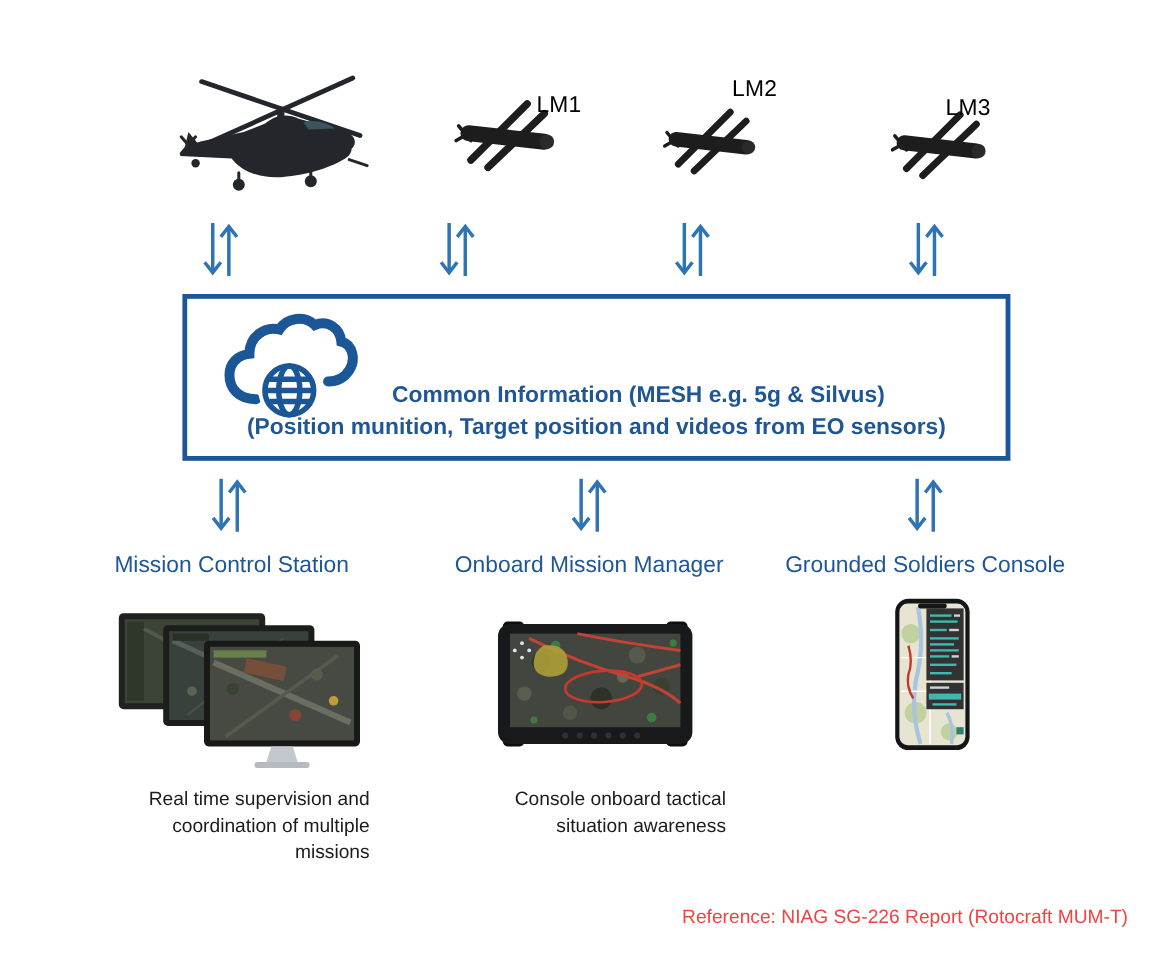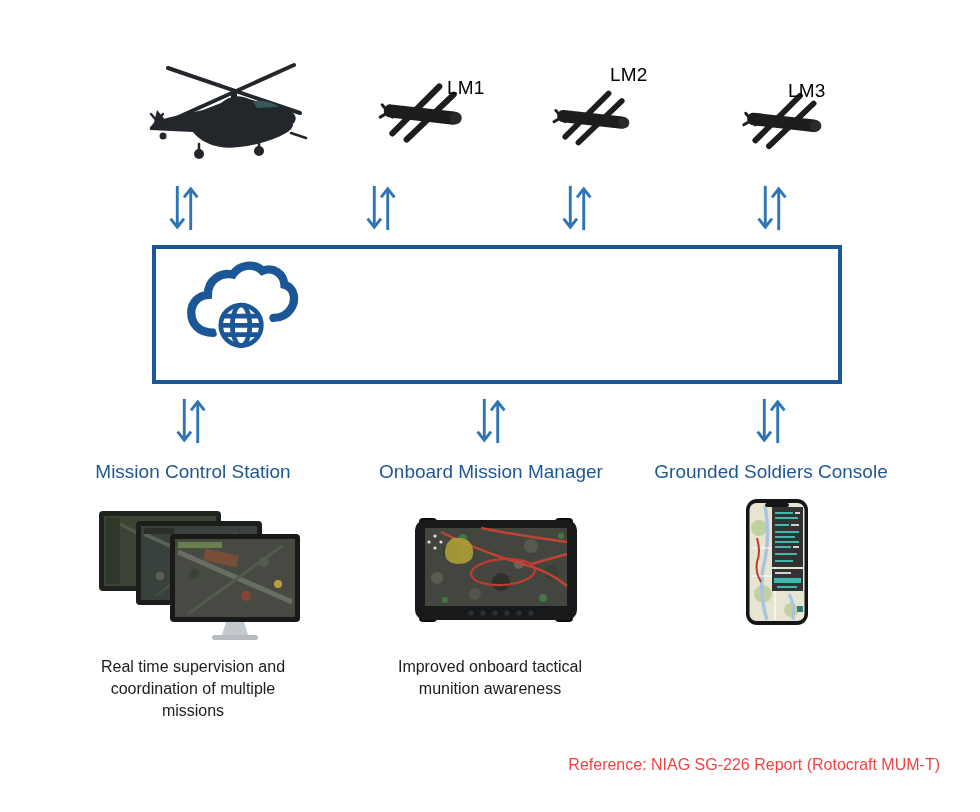--- a/index.html
+++ b/index.html
@@ -30,21 +30,21 @@
   .hub-text .l1{padding-left:70px;}
 
   
   .station-title{
     position:absolute;top:461px;text-align:center;
     color:#1F5796;font-weight:normal;font-size:19px;white-space:nowrap;
   }
 
   
   .desc{
-    position:absolute;top:656px;text-align:center;color:#1c1c1c;
+    position:absolute;top:656px;text-align:right;color:#1c1c1c;
     font-size:16px;line-height:22px;
   }
 
   .reference{
     position:absolute;top:756px;right:40px;color:#ef4444;font-size:16px;
   }
 
   .device{position:absolute;}
 </style>
 </head>
@@ -140,20 +140,24 @@
       <path d="M34 82 C18 82 10 72 10 60 C10 49 18 42 28 41 C28 25 42 16 55 19 C62 8 78 6 87 15 C99 10 110 18 111 30 C122 33 124 47 118 56 C114 62 107 66 99 66" fill="none" stroke="#1B5697" stroke-width="9" stroke-linecap="round"></path>
       <circle cx="64" cy="74" r="28" fill="#ffffff"></circle>
       <g fill="none" stroke="#1B5697" stroke-width="5">
         <circle cx="64" cy="74" r="22"></circle>
         <ellipse cx="64" cy="74" rx="9.5" ry="22"></ellipse>
         <path d="M44 64 H84"></path>
         <path d="M42.5 74 H85.5"></path>
         <path d="M46 84 H82"></path>
       </g>
     </svg>
+    <div class="hub-text">
+      <div class="l1">Common Information (MESH e.g. 5g &amp; Silvus)</div>
+      <div class="l2">(Position munition, Target position and videos from EO sensors)</div>
+    </div>
   </div>
 
   <svg class="updown" style="left:173px;top:397px" viewBox="0 0 36 50">
       <use href="#updown-arrows"></use>
     </svg>
   <svg class="updown" style="left:473px;top:397px" viewBox="0 0 36 50">
       <use href="#updown-arrows"></use>
     </svg>
   <svg class="updown" style="left:753px;top:397px" viewBox="0 0 36 50">
       <use href="#updown-arrows"></use>
@@ -282,17 +286,17 @@
     <g fill="#cfd3d6">
       <rect x="50" y="14" width="5" height="2"></rect>
         <rect x="46" y="26" width="8" height="2"></rect>
       <rect x="48" y="48" width="6" height="2"></rect>
         <rect x="30" y="74" width="16" height="2"></rect>
     </g>
     <rect x="20" y="5" width="24" height="4" rx="2" fill="#141517"></rect>
   </svg>
 
   <div class="desc" style="left:78px;width:230px">Real time supervision and coordination of multiple missions</div>
-  <div class="desc" style="left:375px;width:230px">Improved onboard tactical munition awareness</div>
+  <div class="desc" style="left:375px;width:230px">Console onboard tactical situation awareness</div>
 
   <div class="reference">Reference: NIAG SG-226 Report (Rotocraft MUM-T)</div>
 
 </div>
 
 </body></html>

